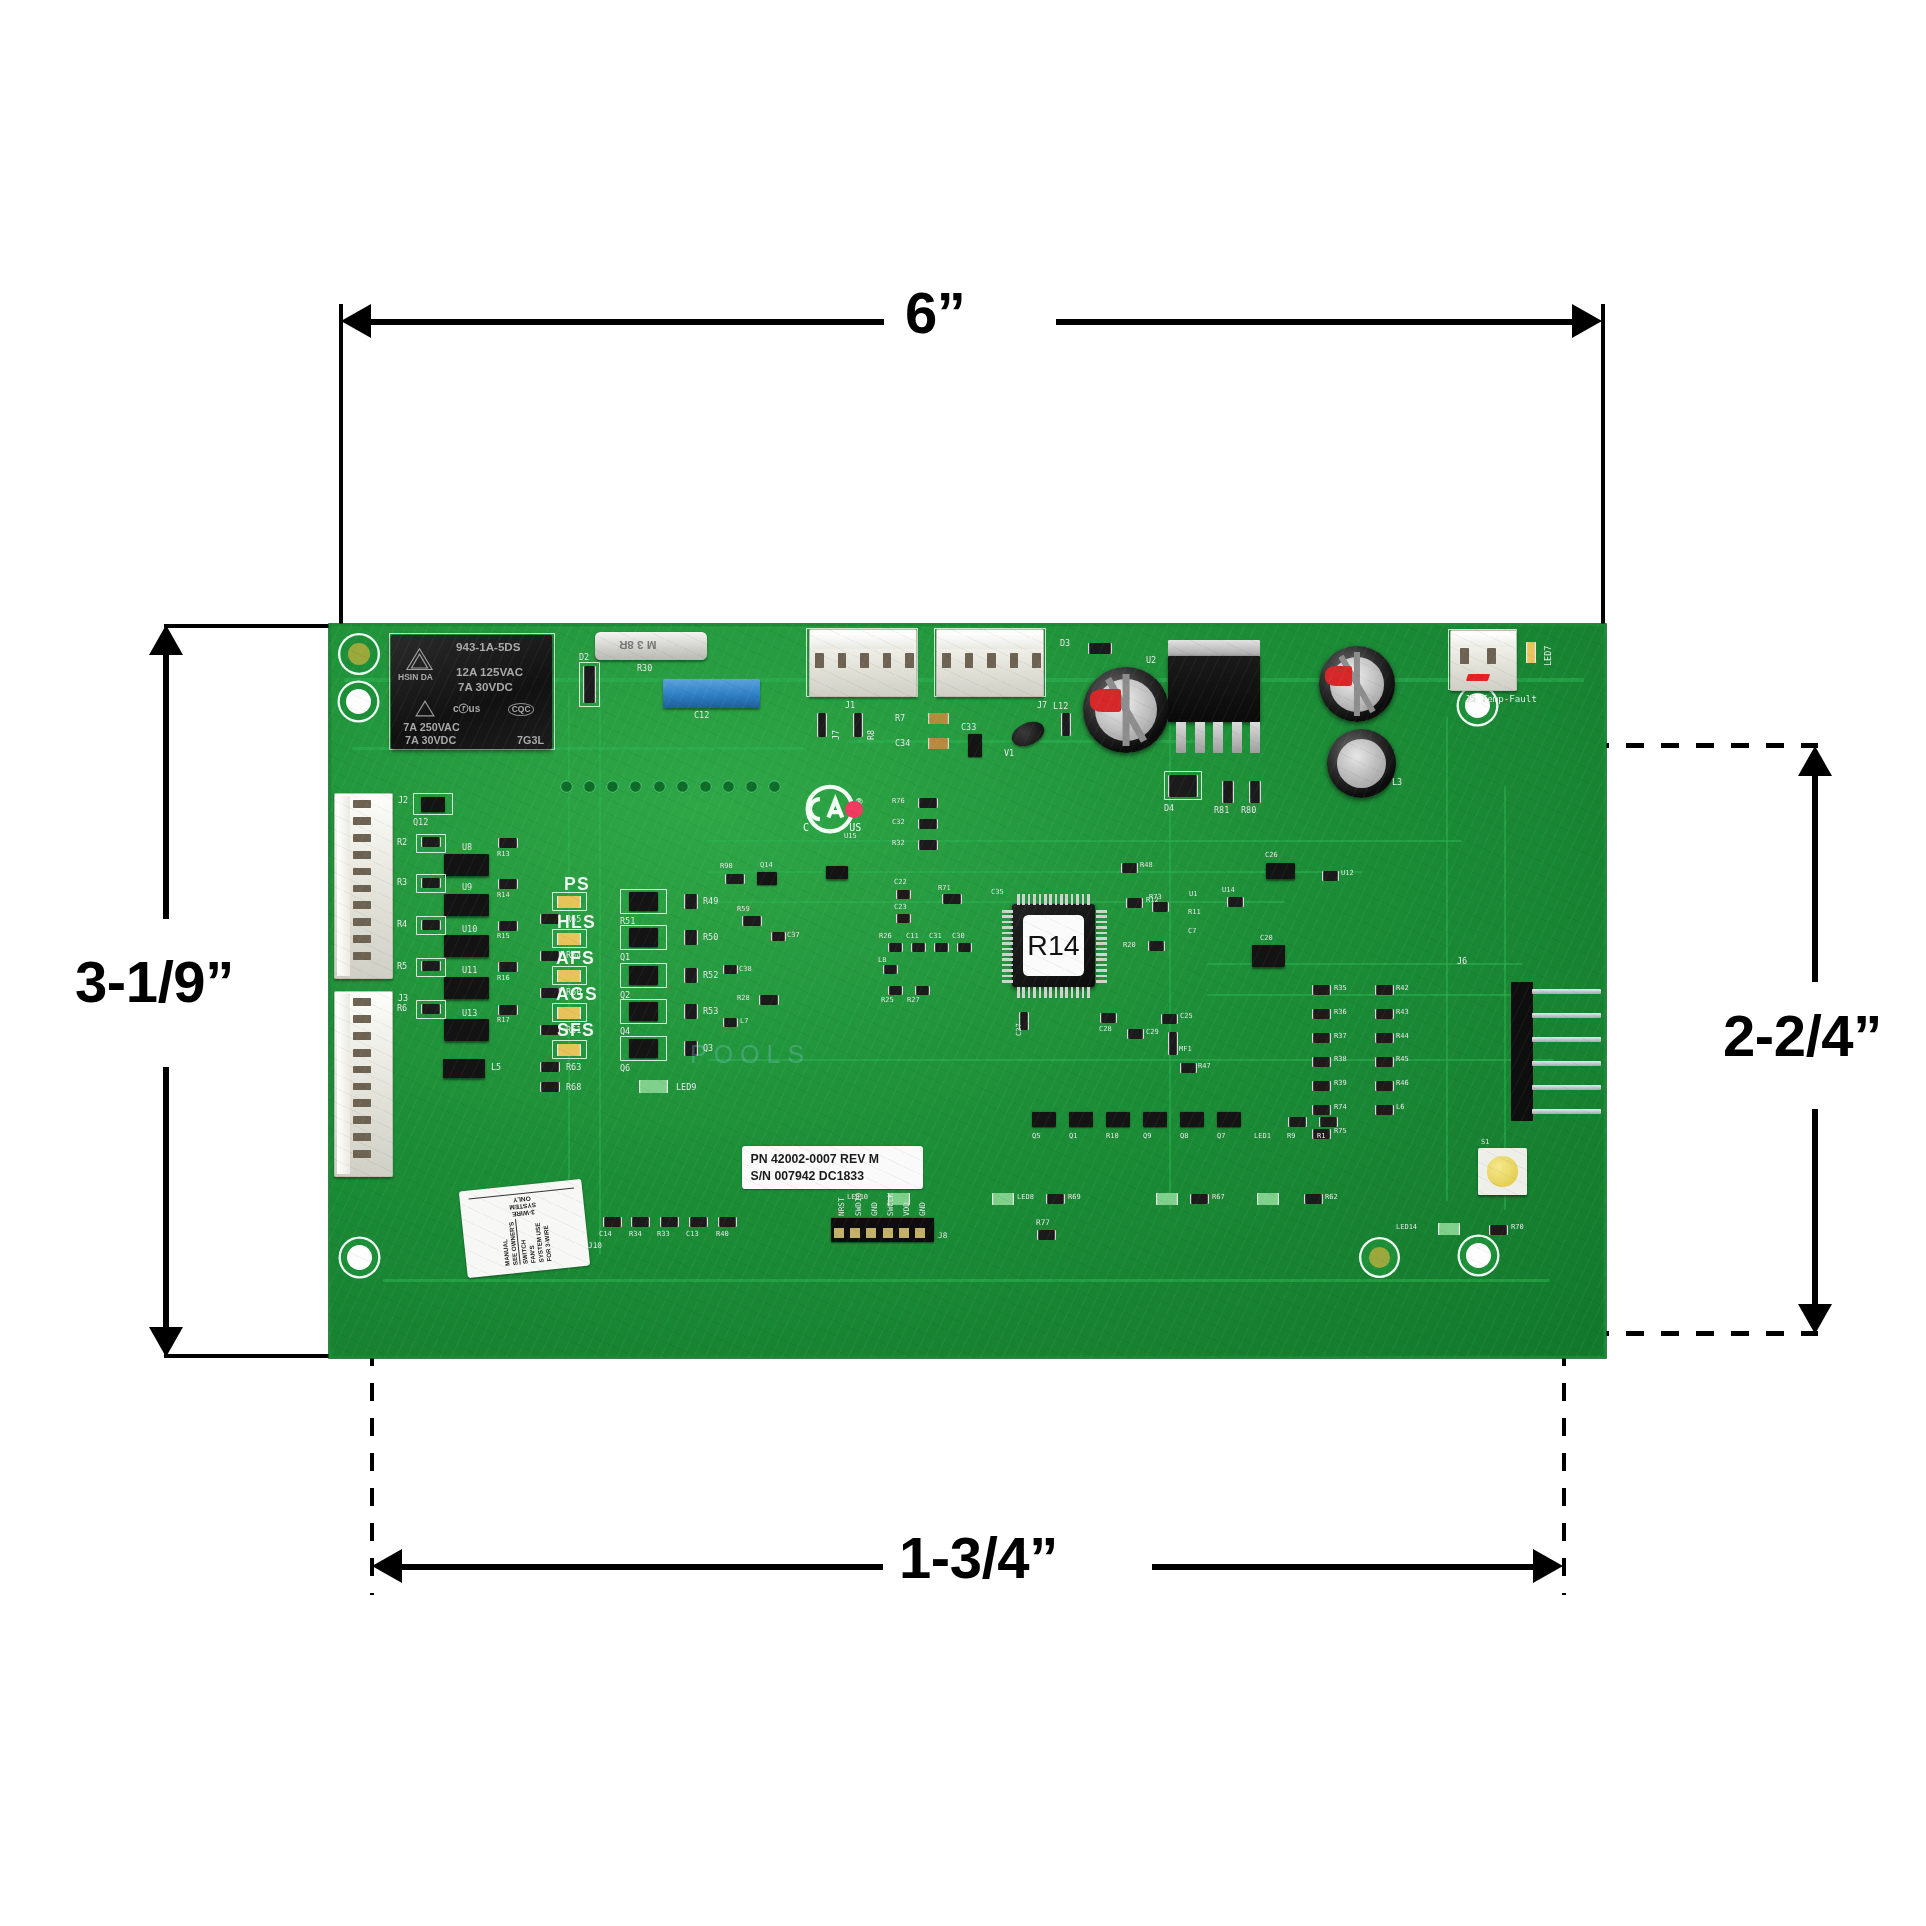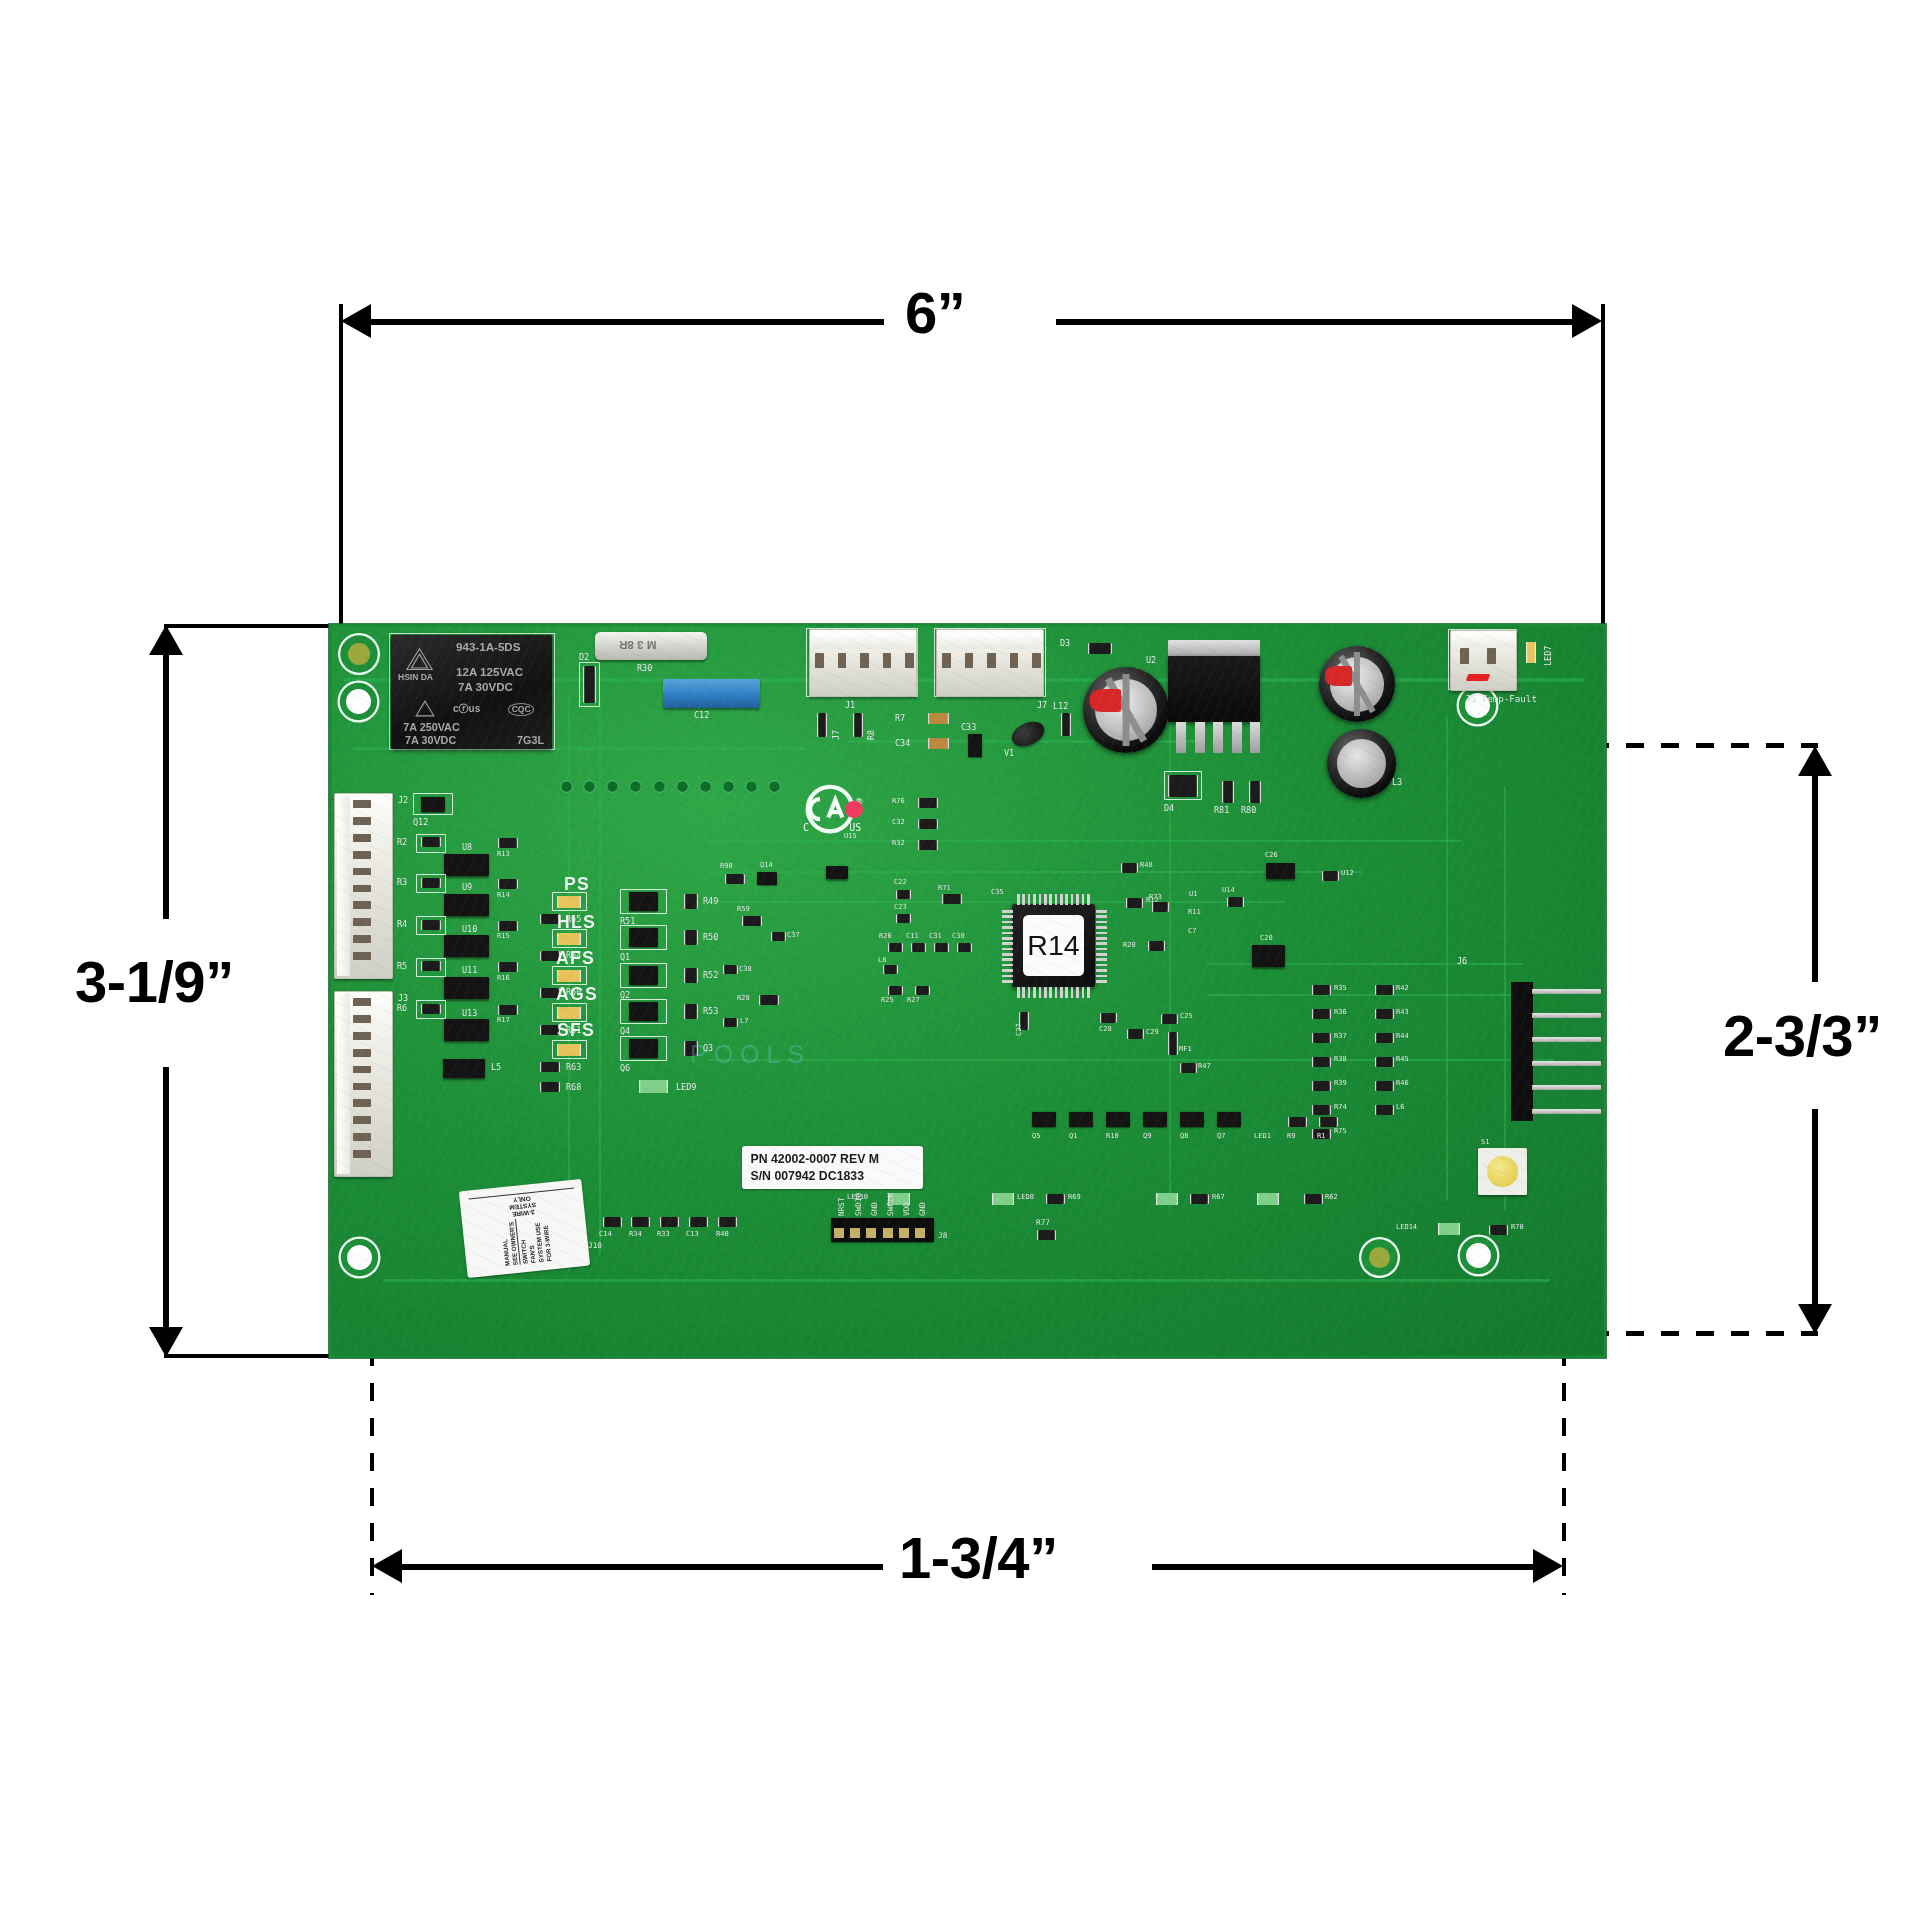--- a/index.html
+++ b/index.html
@@ -183,21 +183,21 @@
   <div class="ahead up" style="left:149px;top:625px;"></div>
   <div class="ahead down" style="left:149px;top:1327px;"></div>
   <div class="dimlabel" style="left:75px;top:948px;font-size:58px;">3-1/9”</div>
 
   <div class="dashline" style="left:1591px;top:743px;width:227px;"></div>
   <div class="dashline" style="left:1591px;top:1331px;width:227px;"></div>
   <div class="arrowbar v" style="left:1812px;top:774px;height:208px;"></div>
   <div class="arrowbar v" style="left:1812px;top:1109px;height:196px;"></div>
   <div class="ahead up" style="left:1798px;top:746px;"></div>
   <div class="ahead down" style="left:1798px;top:1304px;"></div>
-  <div class="dimlabel" style="left:1723px;top:1002px;font-size:58px;">2-3/3”</div>
+  <div class="dimlabel" style="left:1723px;top:1002px;font-size:58px;">2-2/4”</div>
 
   <div class="dashline" style="left:370px;top:1348px;width:3.9px;height:247px;background:repeating-linear-gradient(to bottom,#000 0 17.7px,transparent 17.7px 35px);"></div>
   <div class="dashline" style="left:1562px;top:1348px;width:3.9px;height:247px;background:repeating-linear-gradient(to bottom,#000 0 17.7px,transparent 17.7px 35px);"></div>
   <div class="arrowbar" style="left:401px;top:1564px;width:482px;"></div>
   <div class="arrowbar" style="left:1152px;top:1564px;width:381px;"></div>
   <div class="ahead left" style="left:372px;top:1549px;"></div>
   <div class="ahead right" style="left:1533px;top:1549px;"></div>
   <div class="dimlabel" style="left:899px;top:1524px;font-size:58px;">1-3/4”</div>
 
   <div id="board">

